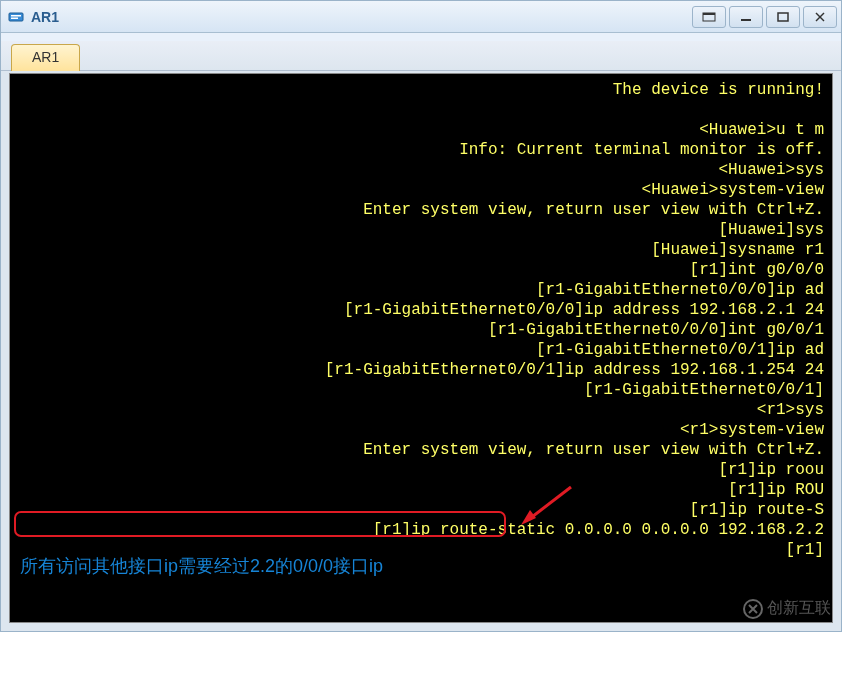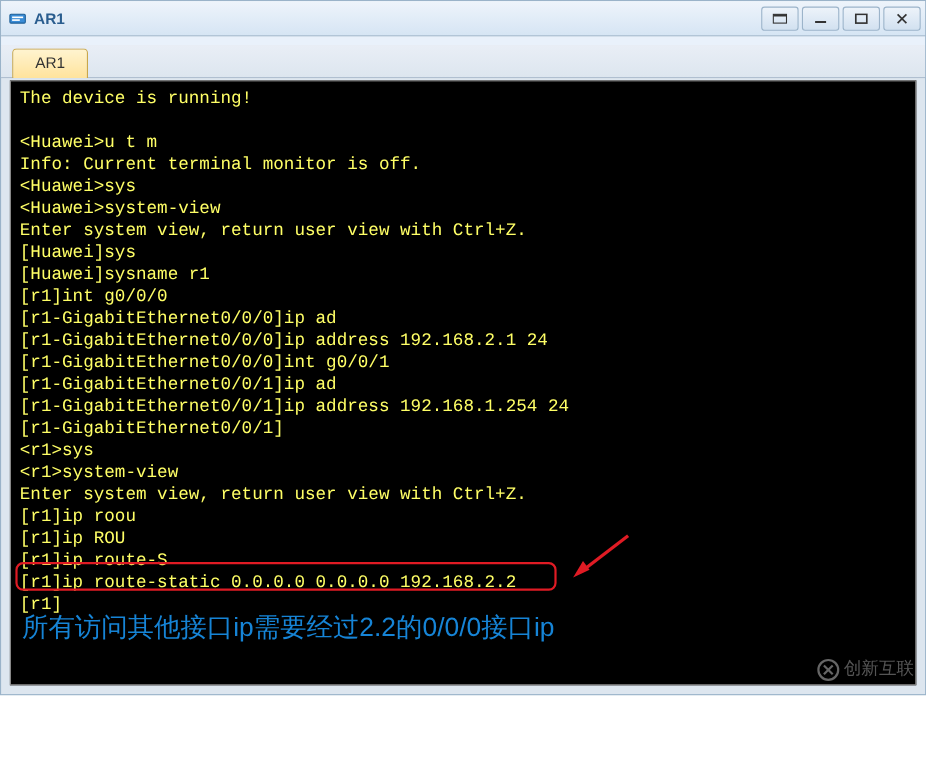--- a/index.html
+++ b/index.html
@@ -81,20 +81,21 @@
     position: relative;
     top: 1px;
   }
   
   .terminal-wrap {
     position: absolute;
     left: 8px; right: 8px; top: 72px; bottom: 8px;
     background: #000;
     border: 1px solid #888;
     overflow: hidden;
+    text-align: right;
   }
   .terminal {
     padding: 6px 8px;
     font-family: "Consolas","Courier New",monospace;
     font-size: 16px;
     color: #ffff66;
     line-height: 20px;
     white-space: pre;
     position: relative;
   }
@@ -115,21 +116,21 @@
     top: 408px;
     width: 60px; height: 48px;
     pointer-events: none;
   }
   .annotation {
     position: absolute;
     left: 10px;
     top: 480px;
     color: #1684d6;
     font-family: "Microsoft YaHei","Segoe UI",sans-serif;
-    font-size: 24px;
+    font-size: 18px;
     font-weight: 500;
   }
   .logo {
     position: absolute;
     right: 10px;
     bottom: 12px;
     display: flex;
     align-items: center;
     gap: 4px;
     color: #555;

